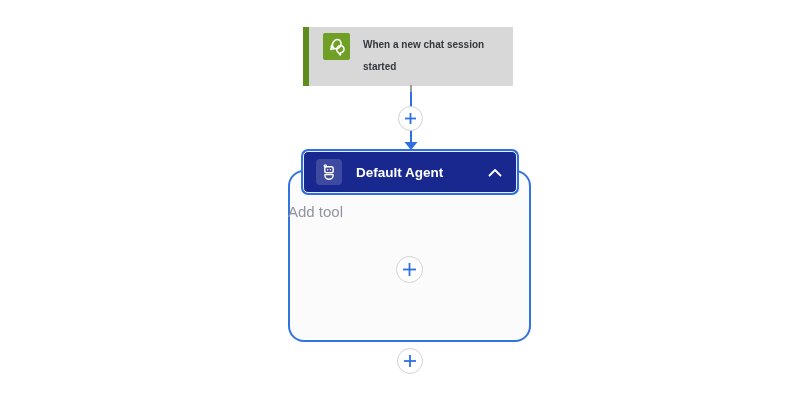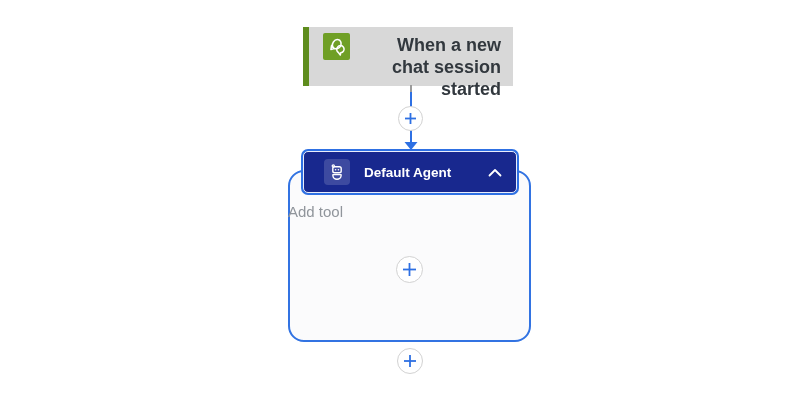--- a/index.html
+++ b/index.html
@@ -33,25 +33,24 @@
   .trigger-icon {
     margin: 6px 0 0 20px;
     width: 27px; height: 27px;
     background: #6f9f25;
     border-radius: 2px;
     flex: 0 0 auto;
     display: flex; align-items: center; justify-content: center;
   }
   .trigger-label {
     margin: 7px 12px 0 13px;
-    font-size: 18px;
+    font-size: 10px;
     line-height: 22px;
     font-weight: bold;
     color: #32383e;
-    text-align: right;
   }
 
   
   .connector-svg {
     position: absolute;
     left: 398px; top: 84px;
     width: 26px; height: 68px;
     pointer-events: none;
   }
   .plus-btn {
@@ -91,21 +90,21 @@
   .agent-header {
     position: absolute;
     left: 303px; top: 151px;
     width: 214px; height: 42px;
     background: #18288e;
     border: 1px solid #e9edfb;
     box-shadow: 0 0 0 2px #2e70e3;
     border-radius: 5px;
     display: flex;
     align-items: center;
-    padding: 0 12px 0 20px;
+    padding: 0 12px 0 12px;
     z-index: 3;
     cursor: pointer;
   }
   .agent-icon-tile {
     width: 26px; height: 26px;
     background: rgba(255,255,255,0.16);
     border-radius: 4px;
     flex: 0 0 auto;
     display: flex; align-items: center; justify-content: center;
   }

